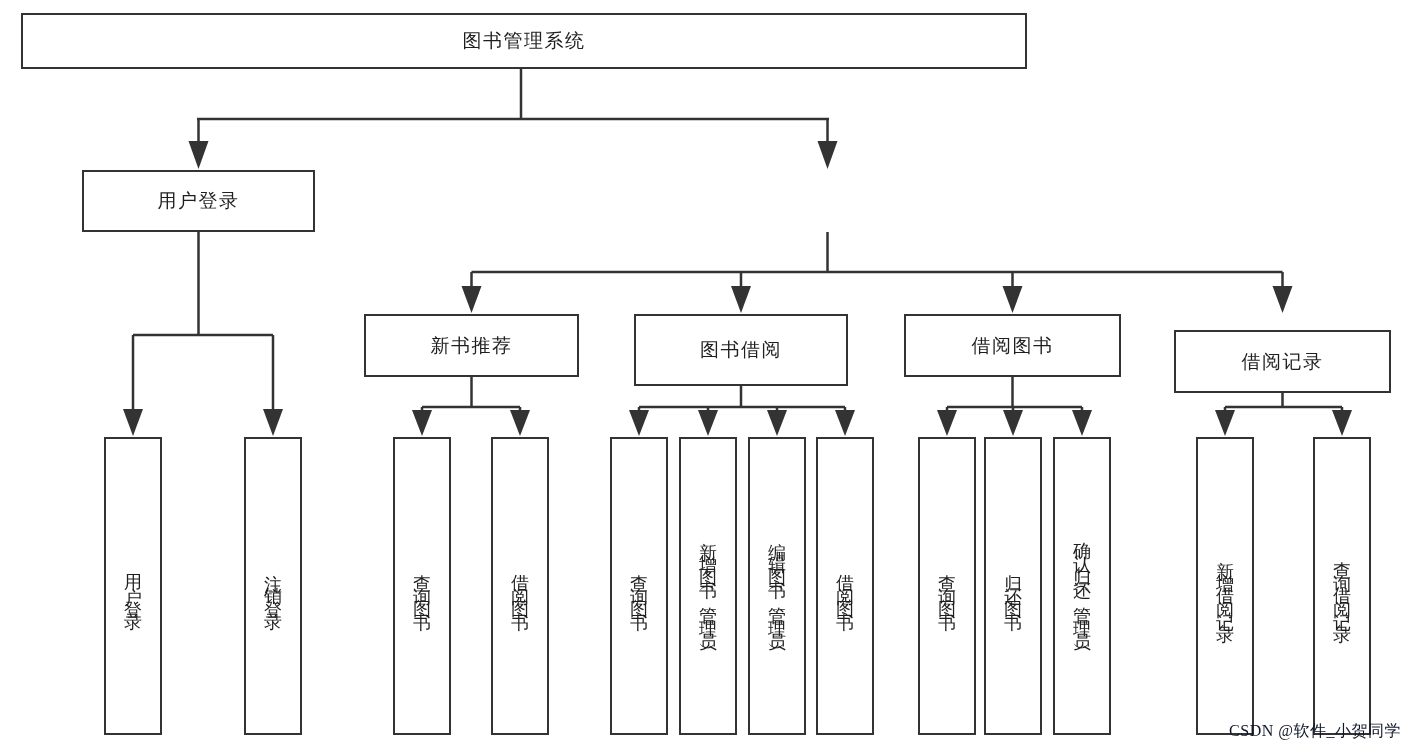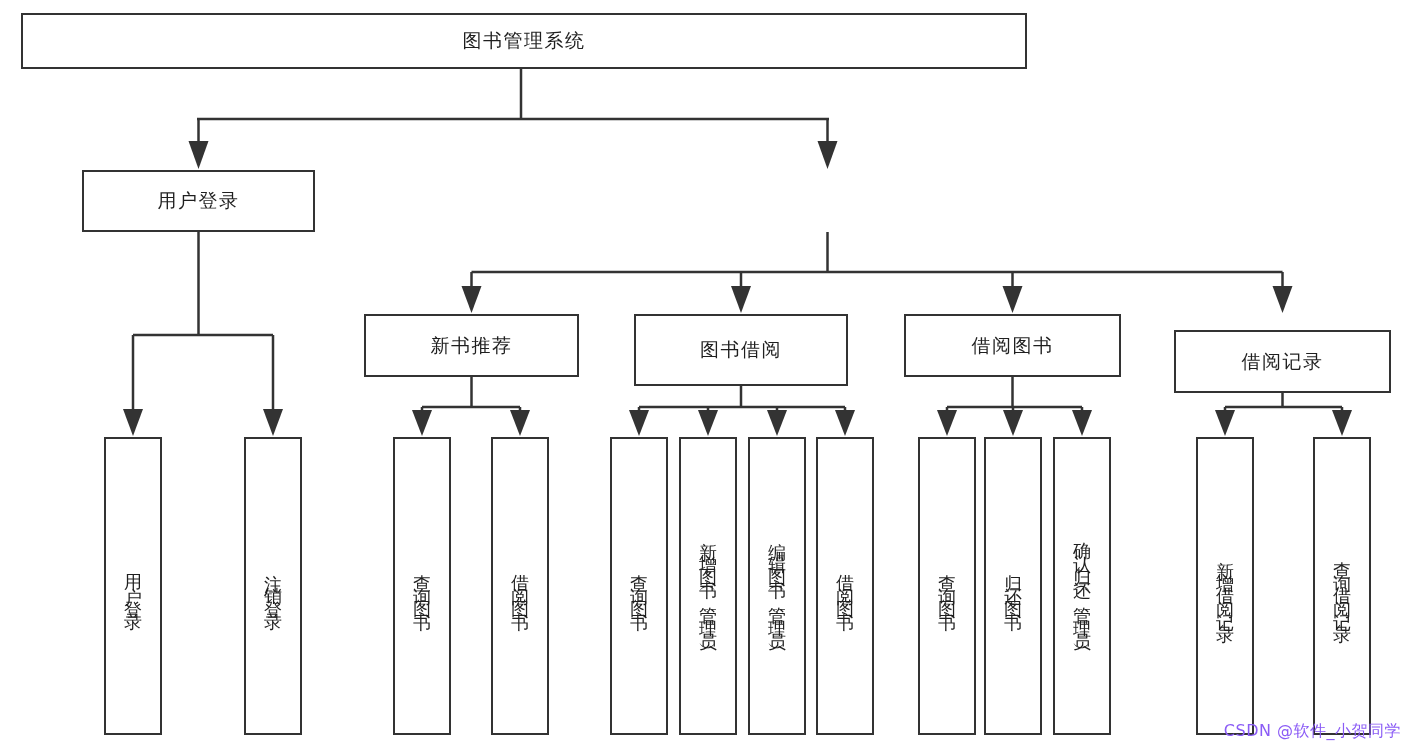--- a/index.html
+++ b/index.html
@@ -41,22 +41,23 @@
     line-height: 1;
     color: #1f1f1f;
     white-space: nowrap;
   }
   #watermark {
     position: absolute;
     right: 4px;
     bottom: 5px;
     font-size: 16px;
     letter-spacing: 0.5px;
-    color: #8b5cf6;
+    color: #0f172a;
     white-space: nowrap;
+    font-family: Liberation Serif, serif;
   }
 </style>
 </head>
 <body>
 
 <div id="canvas">
 
   <svg id="wires" viewBox="0 0 1405 747" xmlns="http://www.w3.org/2000/svg">
 
     <g>

